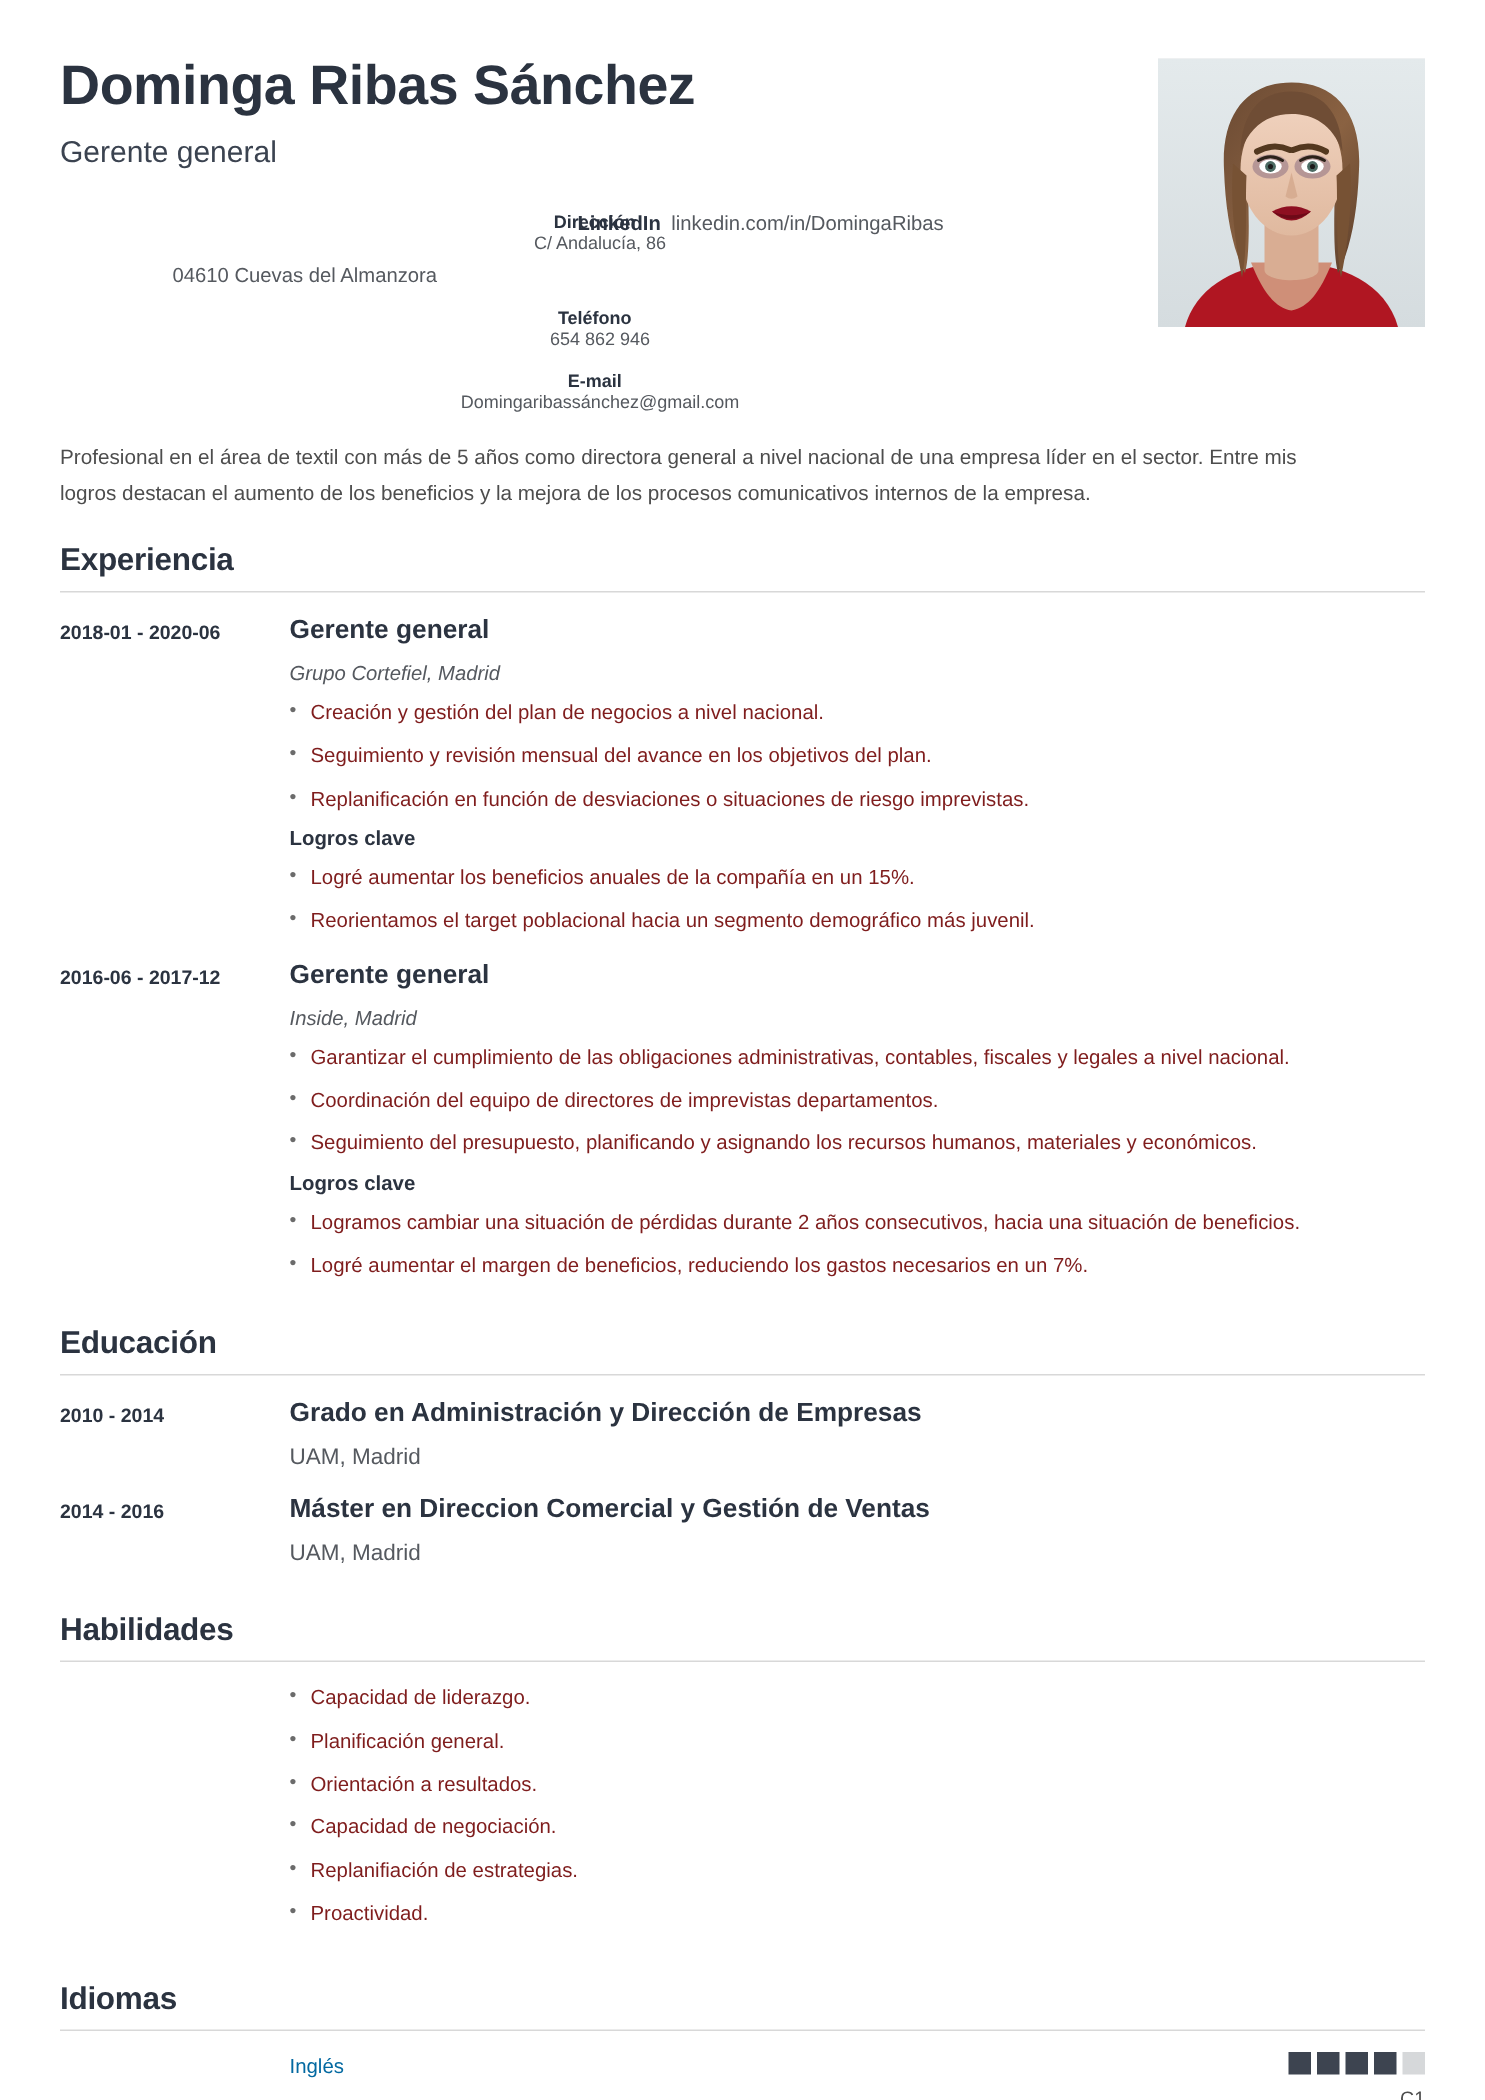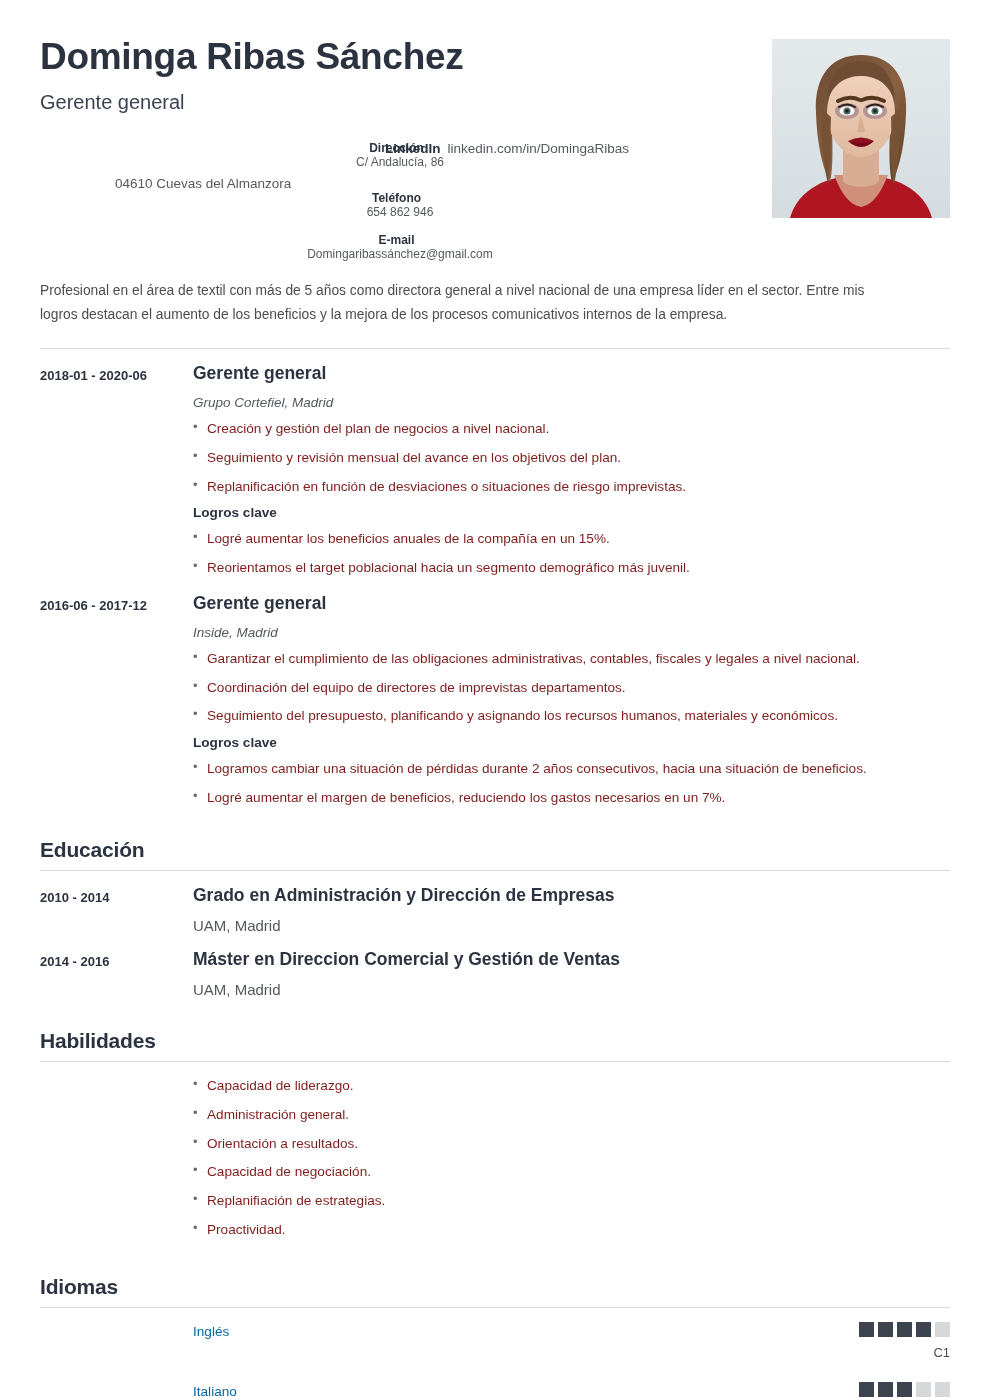--- a/index.html
+++ b/index.html
@@ -61,20 +61,21 @@
     white-space: nowrap;
     margin-right: 7px;
   }
   .contact-value {
     color: #55595f;
   }
   .contact-value2 {
     color: #55595f;
     margin-left: 75px;
     margin-top: -7px;
+    margin-bottom: 14px;
     font-size: 13.5px;
   }
   .linkedin-row {
     position: absolute;
     left: 345px;
     top: 0;
     display: flex;
     align-items: flex-end;
     font-size: 13.5px;
   }
@@ -298,20 +299,21 @@
 
         <path d="M50 70 C48 100 52 126 56 146 C60 126 58 96 59 78 Z" fill="#775234"></path>
         <path d="M128 70 C130 100 126 126 122 146 C118 126 120 96 119 78 Z" fill="#775234"></path>
       </svg>
     </div>
   </div>
 
   <p class="summary">Profesional en el área de textil con más de 5 años como directora general a nivel nacional de una empresa líder en el sector. Entre mis logros destacan el aumento de los beneficios y la mejora de los procesos comunicativos internos de la empresa.</p>
 
   <div class="section">
+    <h2 class="section-title">Experiencia</h2>
     <hr class="section-rule">
 
     <div class="entry">
       <div class="entry-date">2018-01 - 2020-06</div>
       <div class="entry-body">
         <div class="entry-title">Gerente general</div>
         <div class="entry-sub">Grupo Cortefiel, Madrid</div>
         <ul class="bullets">
           <li>Creación y gestión del plan de negocios a nivel nacional.</li>
           <li>Seguimiento y revisión mensual del avance en los objetivos del plan.</li>
@@ -365,21 +367,21 @@
     </div>
   </div>
 
   <div class="section">
     <h2 class="section-title">Habilidades</h2>
     <hr class="section-rule">
     <div class="skills-wrap">
       <div class="skills-spacer"></div>
       <ul class="bullets">
         <li>Capacidad de liderazgo.</li>
-        <li>Administración general.</li>
+        <li>Planificación general.</li>
         <li>Orientación a resultados.</li>
         <li>Capacidad de negociación.</li>
         <li>Replanifiación de estrategias.</li>
         <li>Proactividad.</li>
       </ul>
     </div>
   </div>
 
   <div class="section">
     <h2 class="section-title">Idiomas</h2>

